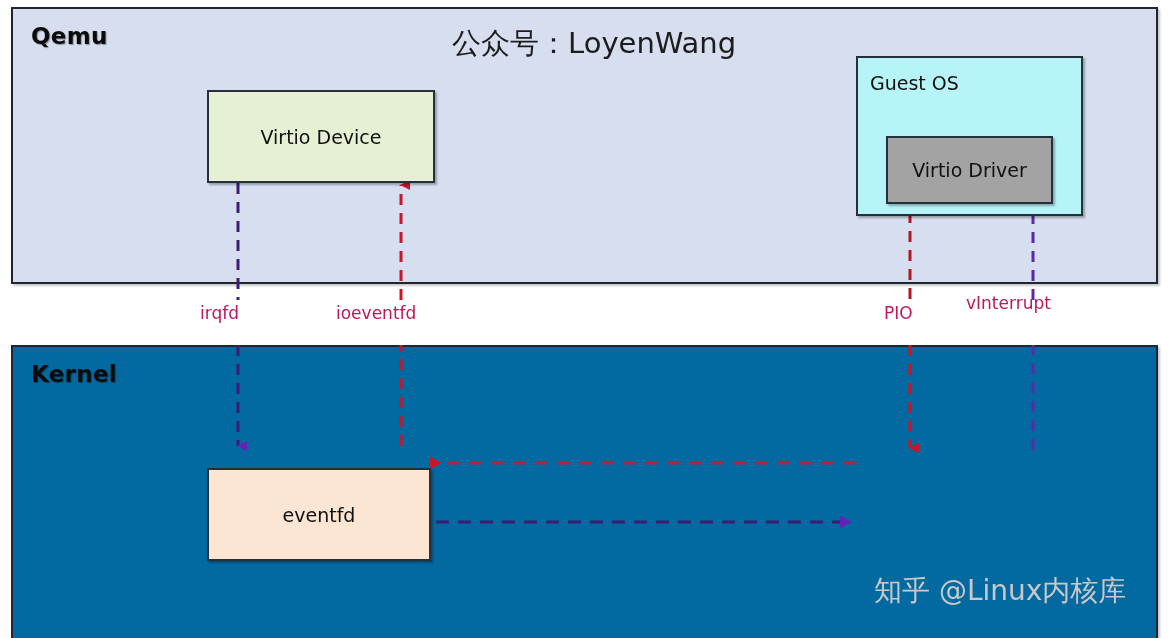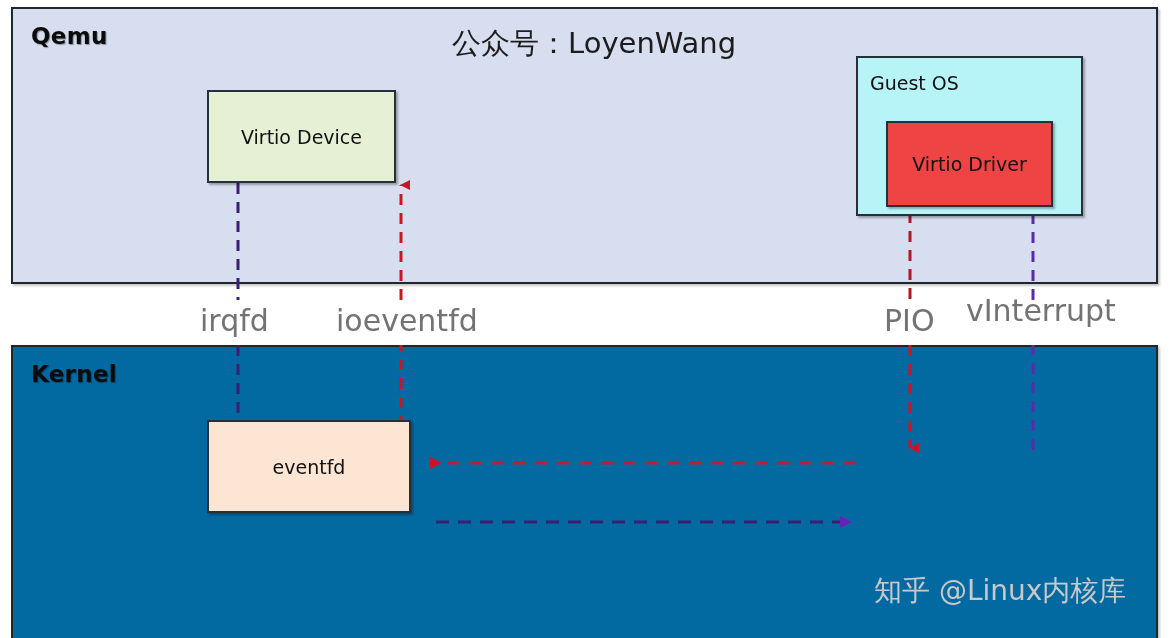--- a/index.html
+++ b/index.html
@@ -74,57 +74,57 @@
     align-items: center;
     justify-content: center;
     font-family: "DejaVu Sans", sans-serif;
     font-size: 19px;
     color: #111111;
     box-shadow: 2px 2px 2px rgba(0,0,0,0.30);
     z-index: 6;
   }
   #virtio-device {
     left: 207px; top: 90px;
-    width: 189px; height: 93px;
+    width: 228px; height: 93px;
     background: #e6f0d4;
   }
   #guest-os {
     left: 856px; top: 56px;
     width: 227px; height: 160px;
     background: #b6f4f8;
     display: block;
   }
   #guest-os-label {
     position: absolute;
     left: 12px; top: 14px;
     font-size: 19px;
     color: #111111;
   }
   #virtio-driver {
-    left: 886px; top: 121px;
-    width: 167px; height: 86px;
-    background: #ef4444;
+    left: 886px; top: 136px;
+    width: 167px; height: 68px;
+    background: #a3a3a3;
   }
   #eventfd {
-    left: 207px; top: 420px;
-    width: 204px; height: 93px;
+    left: 207px; top: 468px;
+    width: 224px; height: 93px;
     background: #fce5d2;
   }
   #kvm {
     left: 857px; top: 450px;
     width: 224px; height: 91px;
     background: #ccccf4;
   }
 
   
   .edge-label {
     position: absolute;
     font-family: "DejaVu Sans", sans-serif;
-    font-size: 30px;
-    color: #737373;
+    font-size: 17px;
+    color: #be185d;
     white-space: nowrap;
     z-index: 7;
   }
   #label-irqfd       { left: 200px; top: 303px; }
   #label-ioeventfd   { left: 336px; top: 303px; }
   #label-pio         { left: 884px; top: 303px; }
   #label-vinterrupt  { left: 966px; top: 293px; }
 
   
   #connectors {

